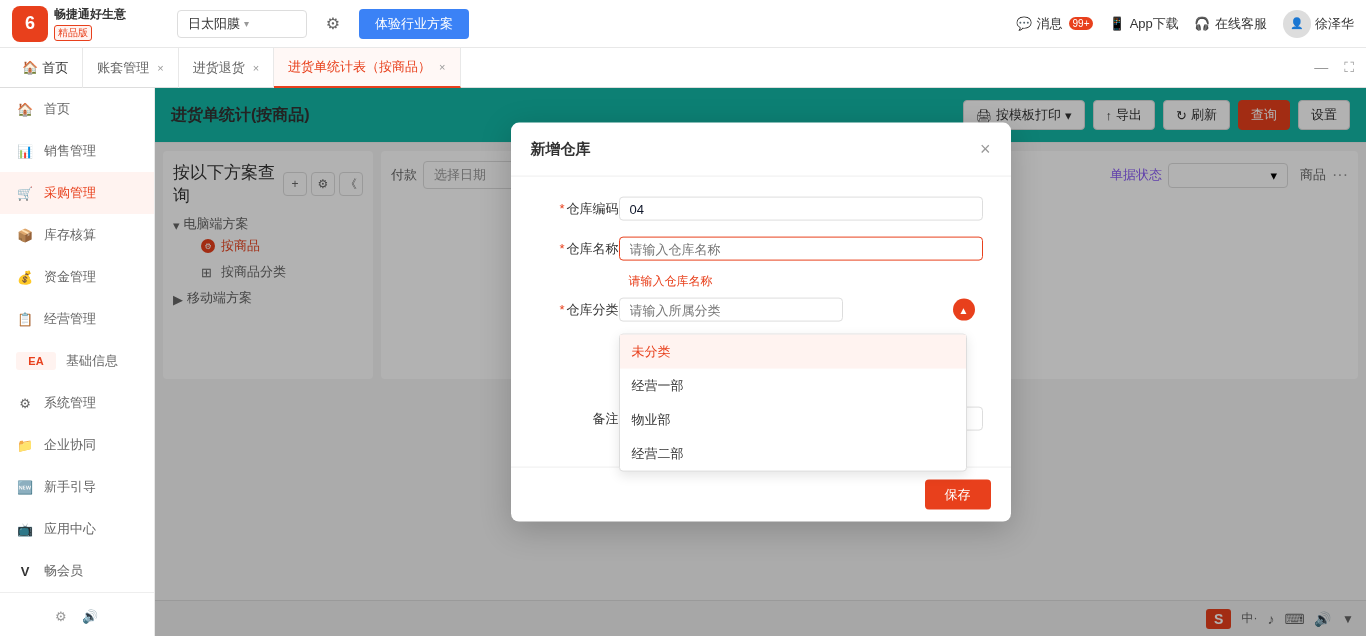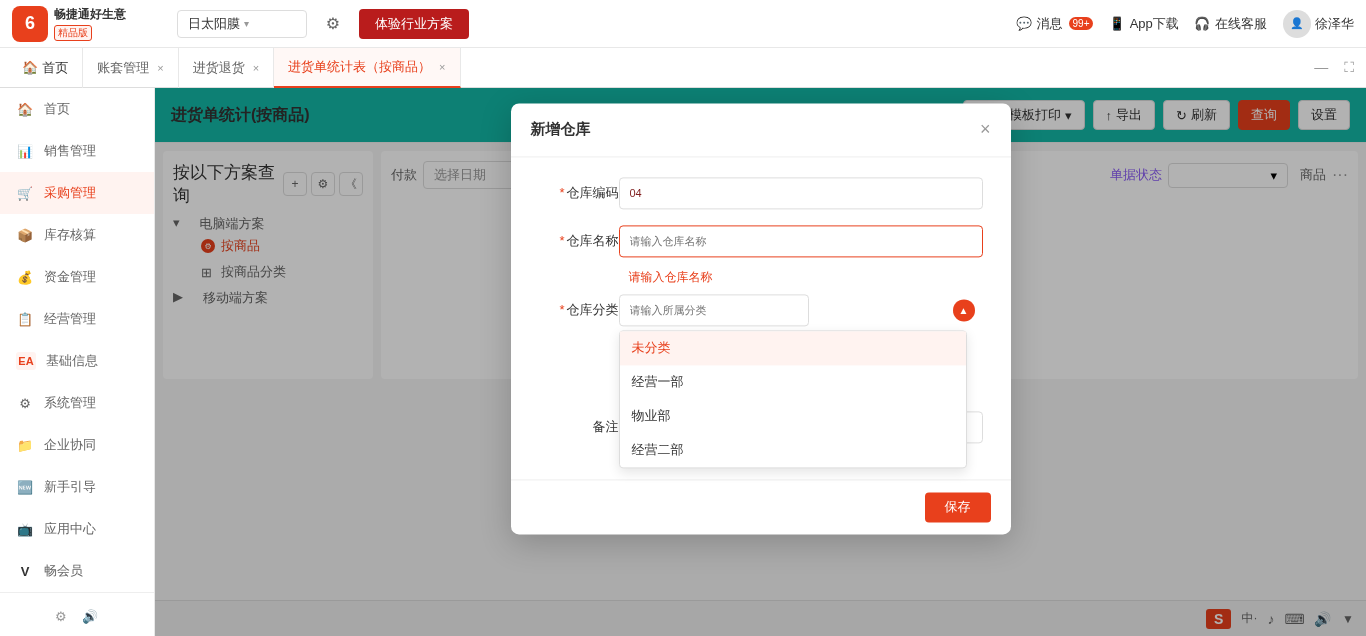--- a/index.html
+++ b/index.html
@@ -26,21 +26,21 @@
       border: 1px solid #ddd; border-radius: 4px; padding: 4px 10px;
       cursor: pointer; min-width: 130px; color: #333;
     }
     .store-selector .arrow { color: #999; font-size: 10px; }
     .gear-btn {
       width: 32px; height: 32px; border: none; background: none;
       cursor: pointer; display: flex; align-items: center; justify-content: center;
       color: #666; font-size: 16px;
     }
     .trial-btn {
-      background: #b91c1c; color: #fff; border: none; border-radius: 4px;
+      background: #3b82f6; color: #fff; border: none; border-radius: 4px;
       padding: 6px 16px; cursor: pointer; font-size: 13px; white-space: nowrap;
     }
     .top-bar-right {
       margin-left: auto; display: flex; align-items: center; gap: 16px;
     }
     .top-bar-item {
       display: flex; align-items: center; gap: 4px; color: #333; cursor: pointer; font-size: 13px;
     }
     .badge {
       background: #e8401c; color: #fff; border-radius: 10px;
@@ -91,21 +91,21 @@
       padding: 12px 16px; background: #14b8a6; border-bottom: 1px solid #eee;
     }
     .page-title { font-size: 16px; font-weight: bold; color: #333; }
     .page-actions { display: flex; align-items: center; gap: 8px; }
     .action-btn {
       display: flex; align-items: center; gap: 4px; padding: 5px 12px;
       border: 1px solid #ddd; border-radius: 4px; cursor: pointer; background: #fff; color: #333; font-size: 13px;
     }
     .action-btn.primary { background: #e8401c; color: #fff; border-color: #e8401c; }
     .scheme-section { margin-bottom: 4px; }
-    .scheme-header { display: flex; align-items: flex-start; gap: 20px; color: #666; font-size: 13px; cursor: pointer; }
+    .scheme-header { display: flex; align-items: flex-end; gap: 4px; color: #666; font-size: 13px; cursor: pointer; }
     .scheme-item { padding: 4px 16px; color: #666; font-size: 13px; cursor: pointer; display: flex; align-items: center; gap: 6px; }
     .scheme-item.active { color: #e8401c; }
     .scheme-item .active-dot { width: 14px; height: 14px; background: #e8401c; border-radius: 50%; display: flex; align-items: center; justify-content: center; }
     .scheme-item .active-dot span { color: #fff; font-size: 8px; }
     .query-icon-btn { width: 24px; height: 24px; border: 1px solid #ddd; border-radius: 4px; display: flex; align-items: center; justify-content: center; cursor: pointer; color: #666; font-size: 12px; background: #fff; }
 
     
     .overlay {
       position: absolute; top: 0; left: 0; right: 0; bottom: 0;
       background: rgba(0,0,0,0.3); z-index: 100;
@@ -120,22 +120,22 @@
     .modal-header {
       display: flex; align-items: center; justify-content: space-between;
       padding: 16px 20px; border-bottom: 1px solid #eee; font-size: 15px; font-weight: bold; color: #333;
     }
     .modal-close { cursor: pointer; color: #999; font-size: 18px; background: none; border: none; }
     .modal-body { padding: 20px 28px; }
     .form-row { display: flex; align-items: center; margin-bottom: 16px; }
     .form-label { width: 80px; color: #333; font-size: 13px; text-align: right; flex-shrink: 0; }
     .required::before { content: '*'; color: #e8401c; margin-right: 2px; }
     .form-input {
-      flex: 1; height: 32px; border: 1px solid #ddd; border-radius: 4px;
-      padding: 0 10px; font-size: 11px; outline: none; color: #7f1d1d;
+      flex: 1; height: 24px; border: 1px solid #ddd; border-radius: 4px;
+      padding: 0 10px; font-size: 13px; outline: none; color: #0f172a;
     }
     .form-input.error { border-color: #e8401c; }
     .error-msg { color: #e8401c; font-size: 12px; margin-top: 4px; margin-left: 90px; }
     .form-select-wrap { flex: 1; position: relative; }
     .select-arrow {
       position: absolute; right: 8px; top: 50%; transform: translateY(-50%);
       width: 22px; height: 22px; background: #e8401c; border-radius: 50%;
       display: flex; align-items: center; justify-content: center; color: #fff; font-size: 10px;
       pointer-events: none;
     }
@@ -260,21 +260,21 @@
     </div>
     <div class="sidebar-item">
       <div class="sidebar-icon">💰</div>
       <span>资金管理</span>
     </div>
     <div class="sidebar-item">
       <div class="sidebar-icon">📋</div>
       <span>经营管理</span>
     </div>
     <div class="sidebar-item">
-      <div class="sidebar-icon" style="font-size:11px;font-weight:bold;color:#e8401c;background:#fff3f0;border-radius:3px;width:20px;text-align:center;">EA</div>
+      <div class="sidebar-icon" style="font-size:11px;font-weight:bold;color:#e8401c;background:#fff3f0;border-radius:3px;width:40px;text-align:center;">EA</div>
       <span>基础信息</span>
     </div>
     <div class="sidebar-item">
       <div class="sidebar-icon">⚙</div>
       <span>系统管理</span>
     </div>
     <div class="sidebar-item">
       <div class="sidebar-icon">📁</div>
       <span>企业协同</span>
     </div>

